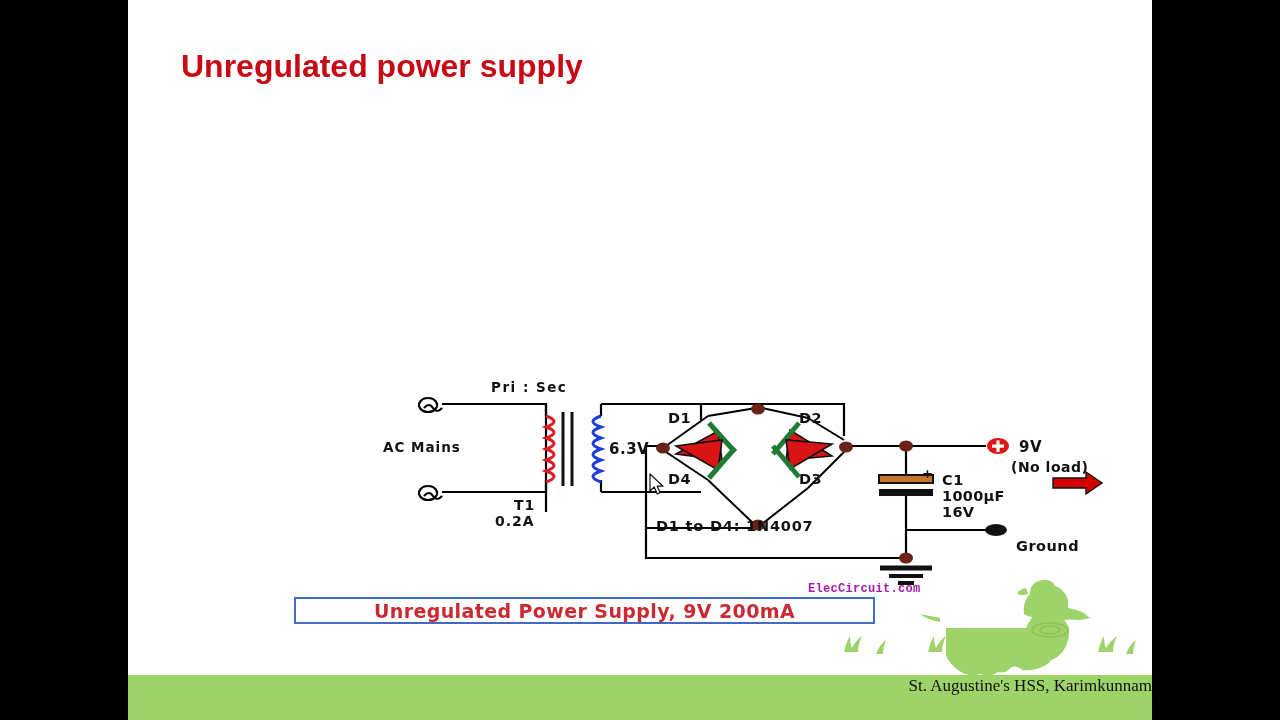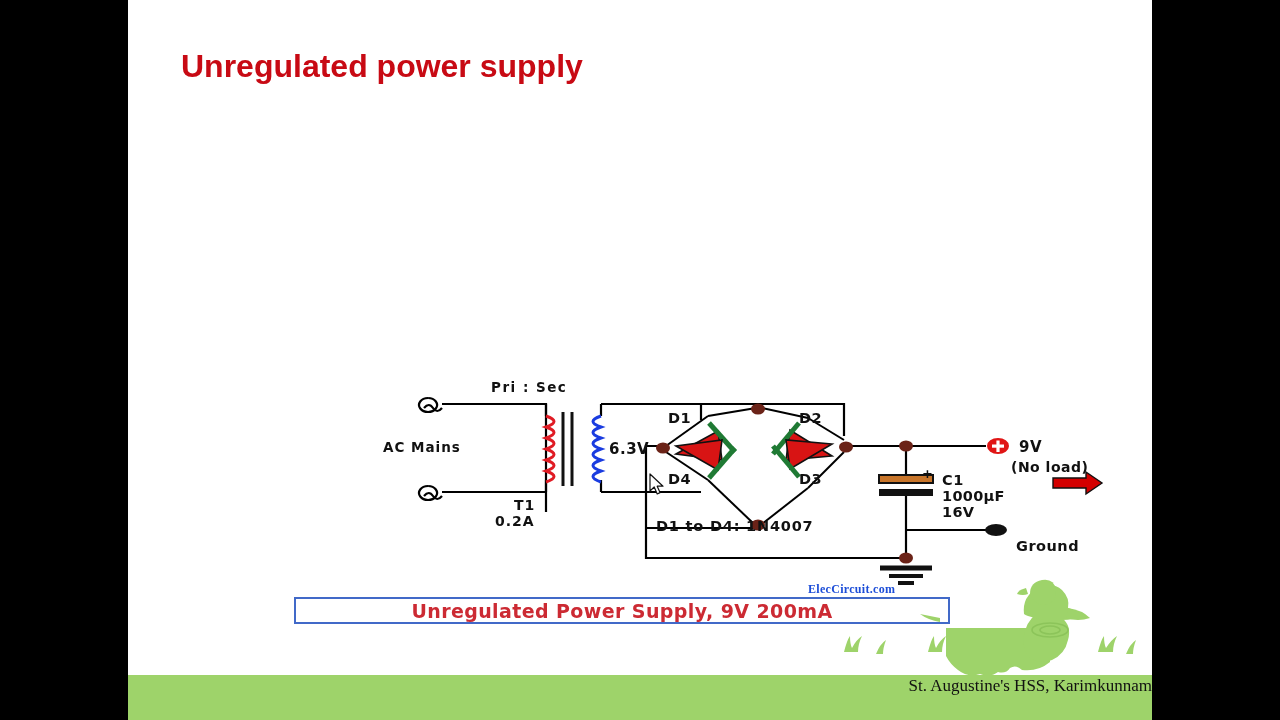--- a/index.html
+++ b/index.html
@@ -23,23 +23,23 @@
   #footer-text{position:absolute;left:0;top:676px;width:1024px;text-align:right;
                font-family:"Liberation Serif",serif;font-size:17px;color:#111;}
 
   
   #decor{position:absolute;left:640px;top:578px;width:384px;height:100px;}
 
   
   #circuit{position:absolute;left:118px;top:368px;width:880px;height:265px;}
 
   
-  #watermark{position:absolute;left:680px;top:582px;font-family:Liberation Serif, serif;
-             font-size:12px;font-weight:bold;color:#1d4ed8;letter-spacing:0.3px;}
-  #caption{position:absolute;left:166px;top:597px;width:656px;height:27px;
+  #watermark{position:absolute;left:680px;top:582px;font-family:Liberation Mono, monospace;
+             font-size:12px;font-weight:bold;color:#a21caf;letter-spacing:0.3px;}
+  #caption{position:absolute;left:166px;top:597px;width:581px;height:27px;
            border:2px solid #4169c8;background:#fff;box-sizing:border-box;
            display:flex;align-items:center;justify-content:center;}
   #caption span{font-size:19px;font-weight:bold;color:#cc2a33;letter-spacing:0.4px;
                 font-family:"DejaVu Sans",sans-serif;}
 
   
   #cursor{position:absolute;left:649px;top:473px;width:16px;height:24px;}
 </style>
 </head>
 <body>

